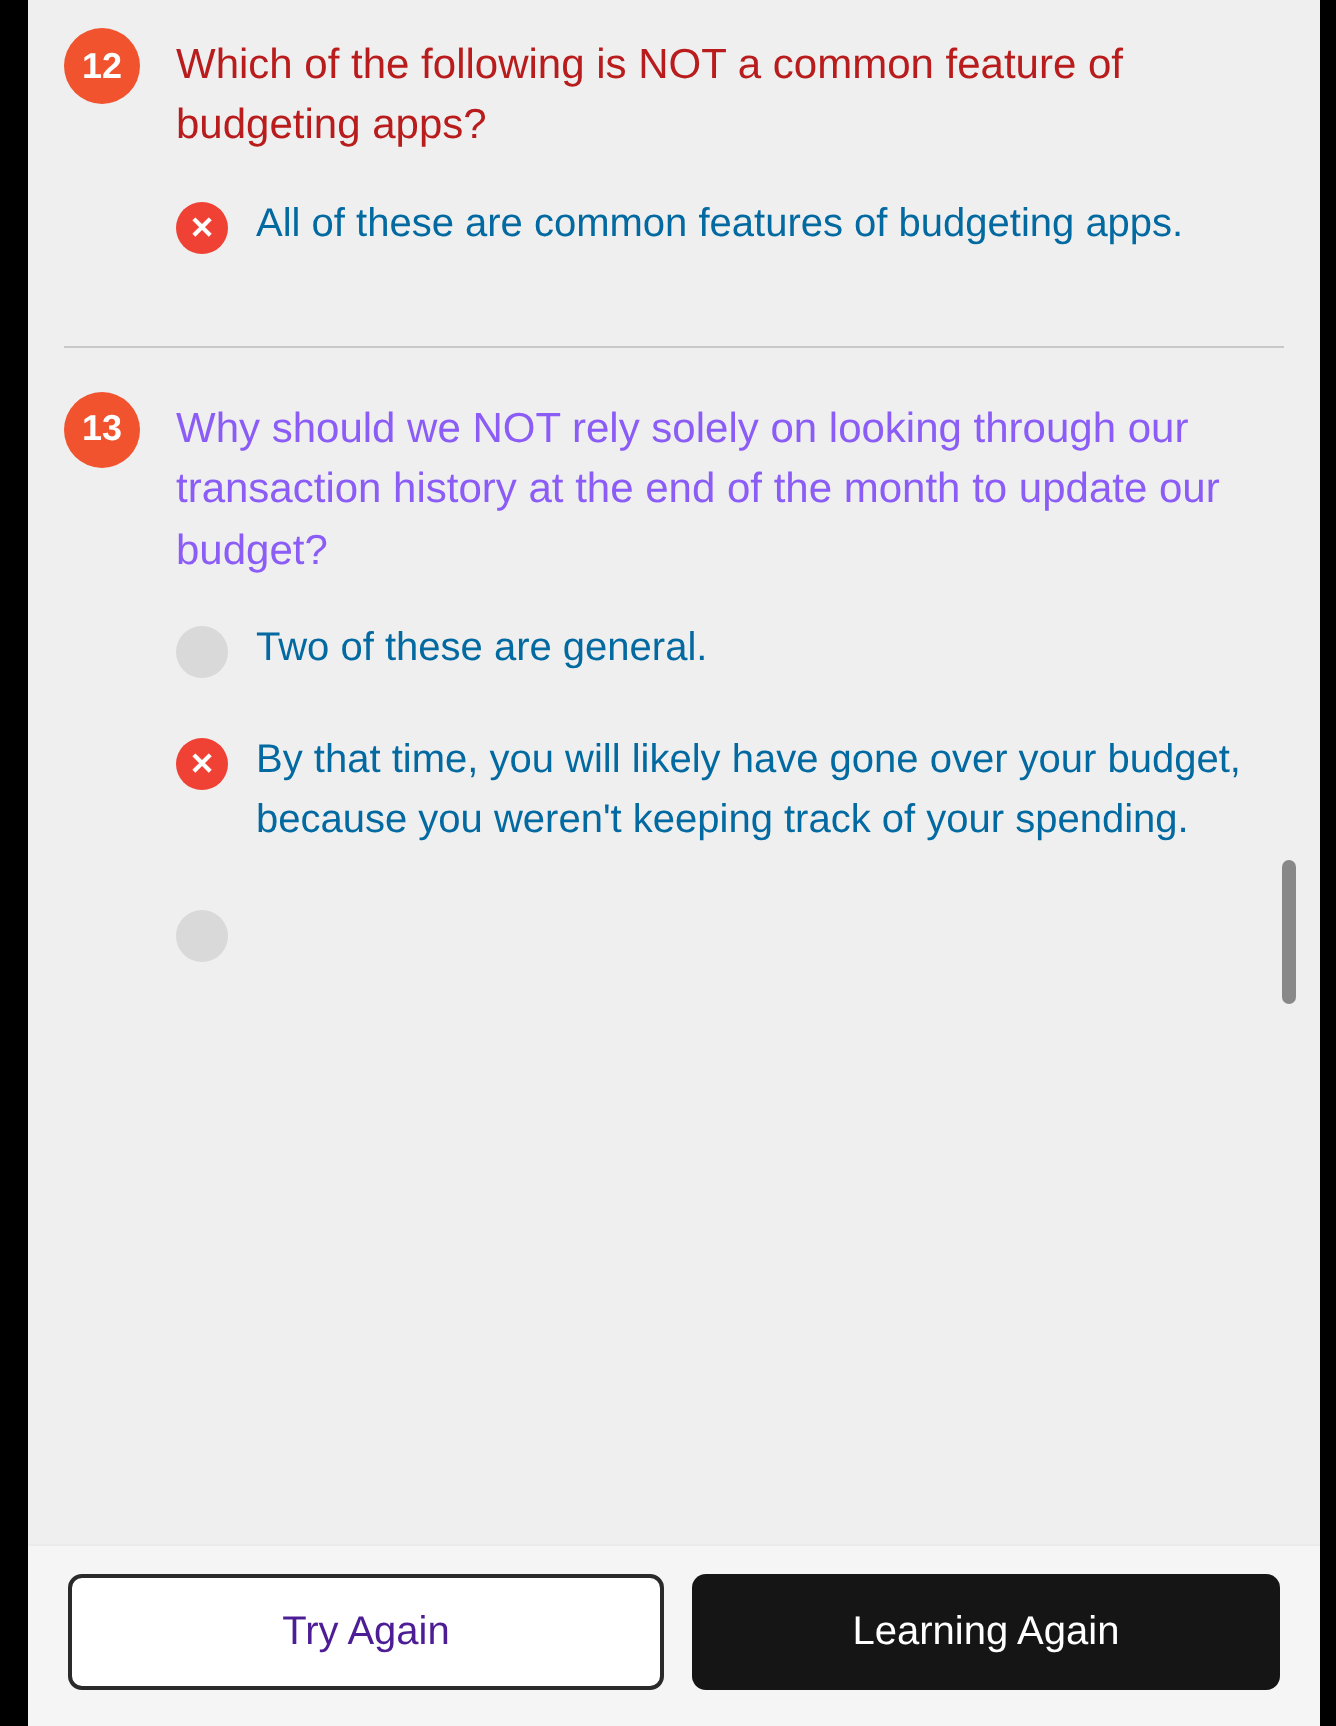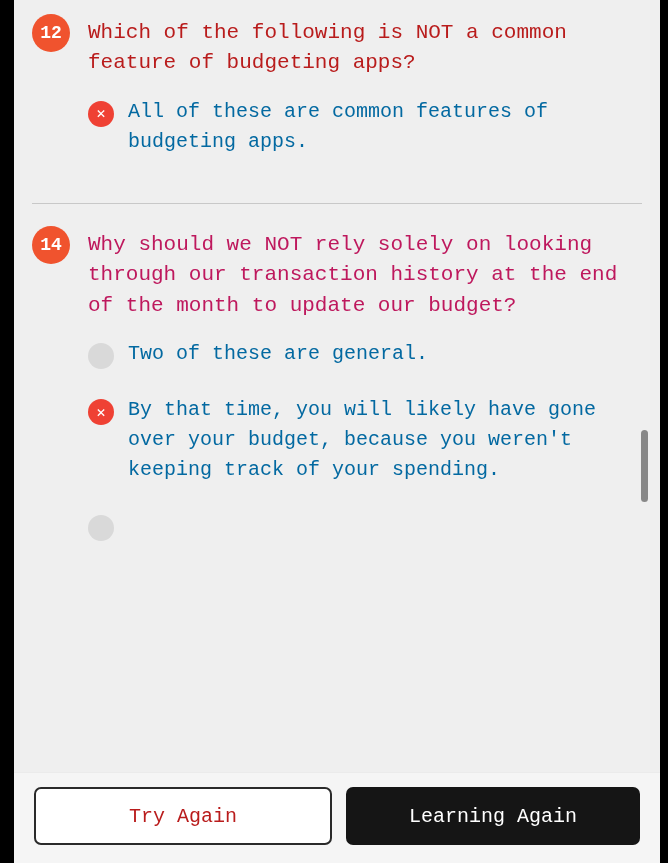--- a/index.html
+++ b/index.html
@@ -1,19 +1,18 @@
 <!DOCTYPE html>
 <html><head>
   <meta charset="utf-8">
   <style>
     * {
       margin: 0;
       padding: 0;
       box-sizing: border-box;
-      font-family: Liberation Mono, monospace;
     }
     body {
       font-family: -apple-system, BlinkMacSystemFont, 'Segoe UI', sans-serif;
       background: #e8e8e8;
       width: 668px;
       height: 863px;
       overflow: hidden;
       position: relative;
     }
     .phone-edge-left {
@@ -65,21 +64,21 @@
       font-weight: 700;
       font-size: 18px;
       display: flex;
       align-items: center;
       justify-content: center;
       flex-shrink: 0;
     }
     .question-text {
       font-size: 21px;
       line-height: 1.45;
-      color: #be185d;
+      color: #8b5cf6;
       padding-top: 4px;
     }
     .question-text.faded {
       color: #b91c1c;
     }
     .options {
       padding-left: 56px;
     }
     .option {
       display: flex;
@@ -133,21 +132,21 @@
       font-size: 20px;
       font-weight: 500;
       display: flex;
       align-items: center;
       justify-content: center;
       cursor: pointer;
     }
     .btn-outline {
       border: 2px solid #2a2a2a;
       background: #fff;
-      color: #b91c1c;
+      color: #4c1d95;
     }
     .btn-dark {
       background: #151515;
       color: #fff;
       border: none;
     }
     .scrollbar {
       position: absolute;
       right: 12px;
       top: 430px;
@@ -181,21 +180,21 @@
 
 
 
       </div>
     </div>
 
     <div class="divider"></div>
 
     <div class="question-block">
       <div class="question-header">
-        <div class="question-number">14</div>
+        <div class="question-number">13</div>
         <div class="question-text">Why should we NOT rely solely on looking through our transaction history at the end of the month to update our budget?</div>
       </div>
       <div class="options">
 
         <div class="option">
           <div class="option-marker empty"></div>
           <div class="option-text">Two of these are general.</div>
         </div>
 
         <div class="option">

